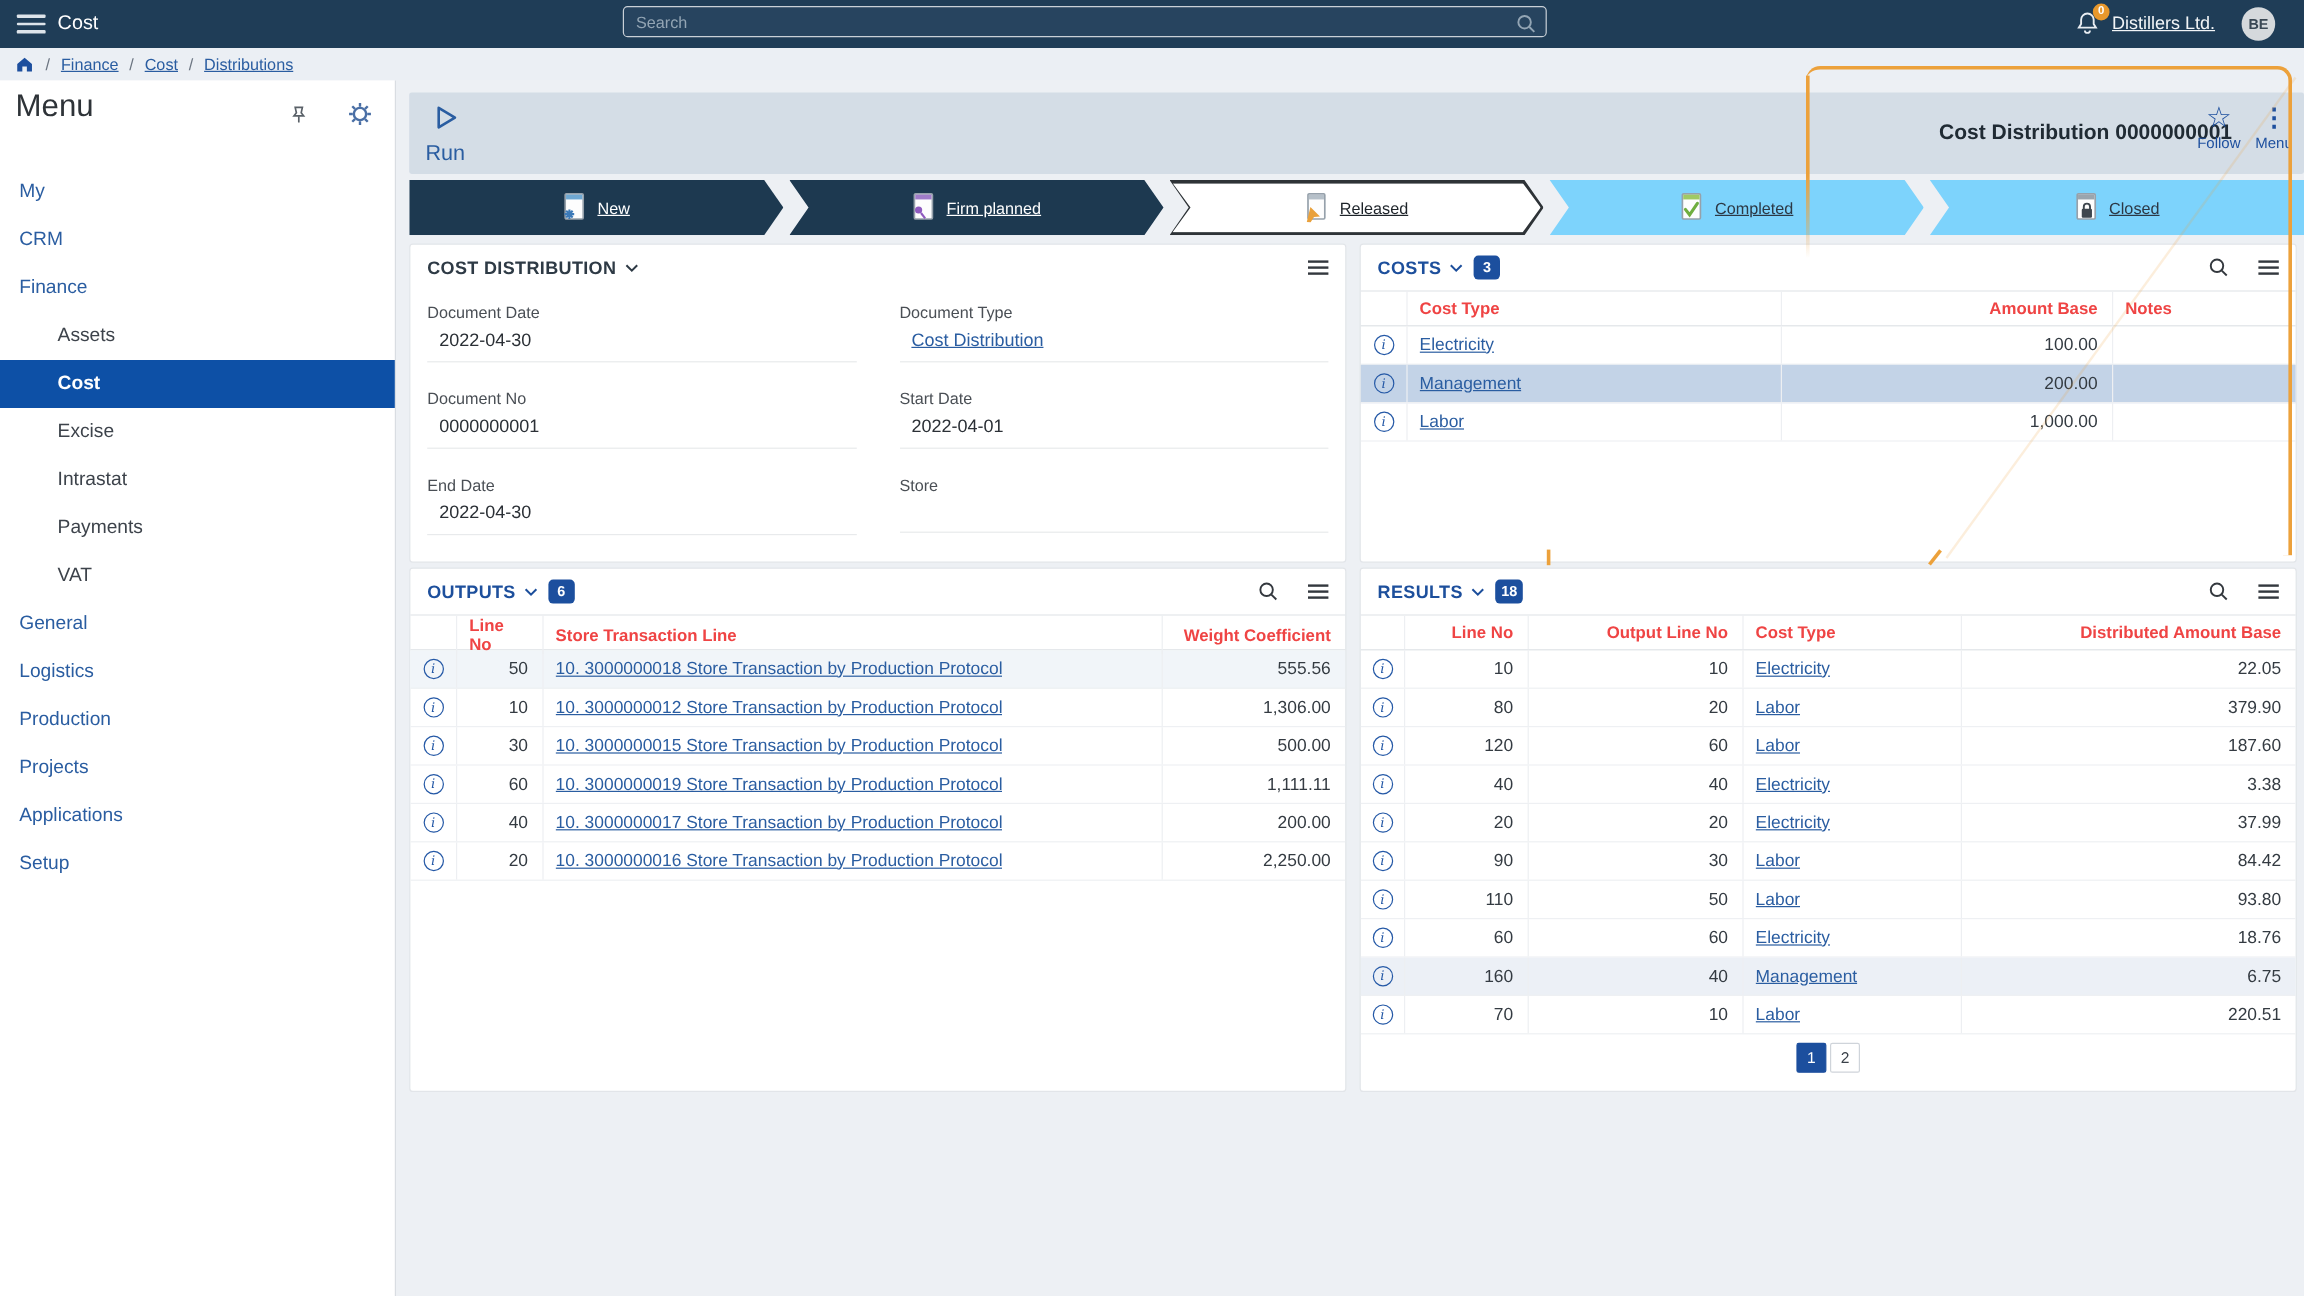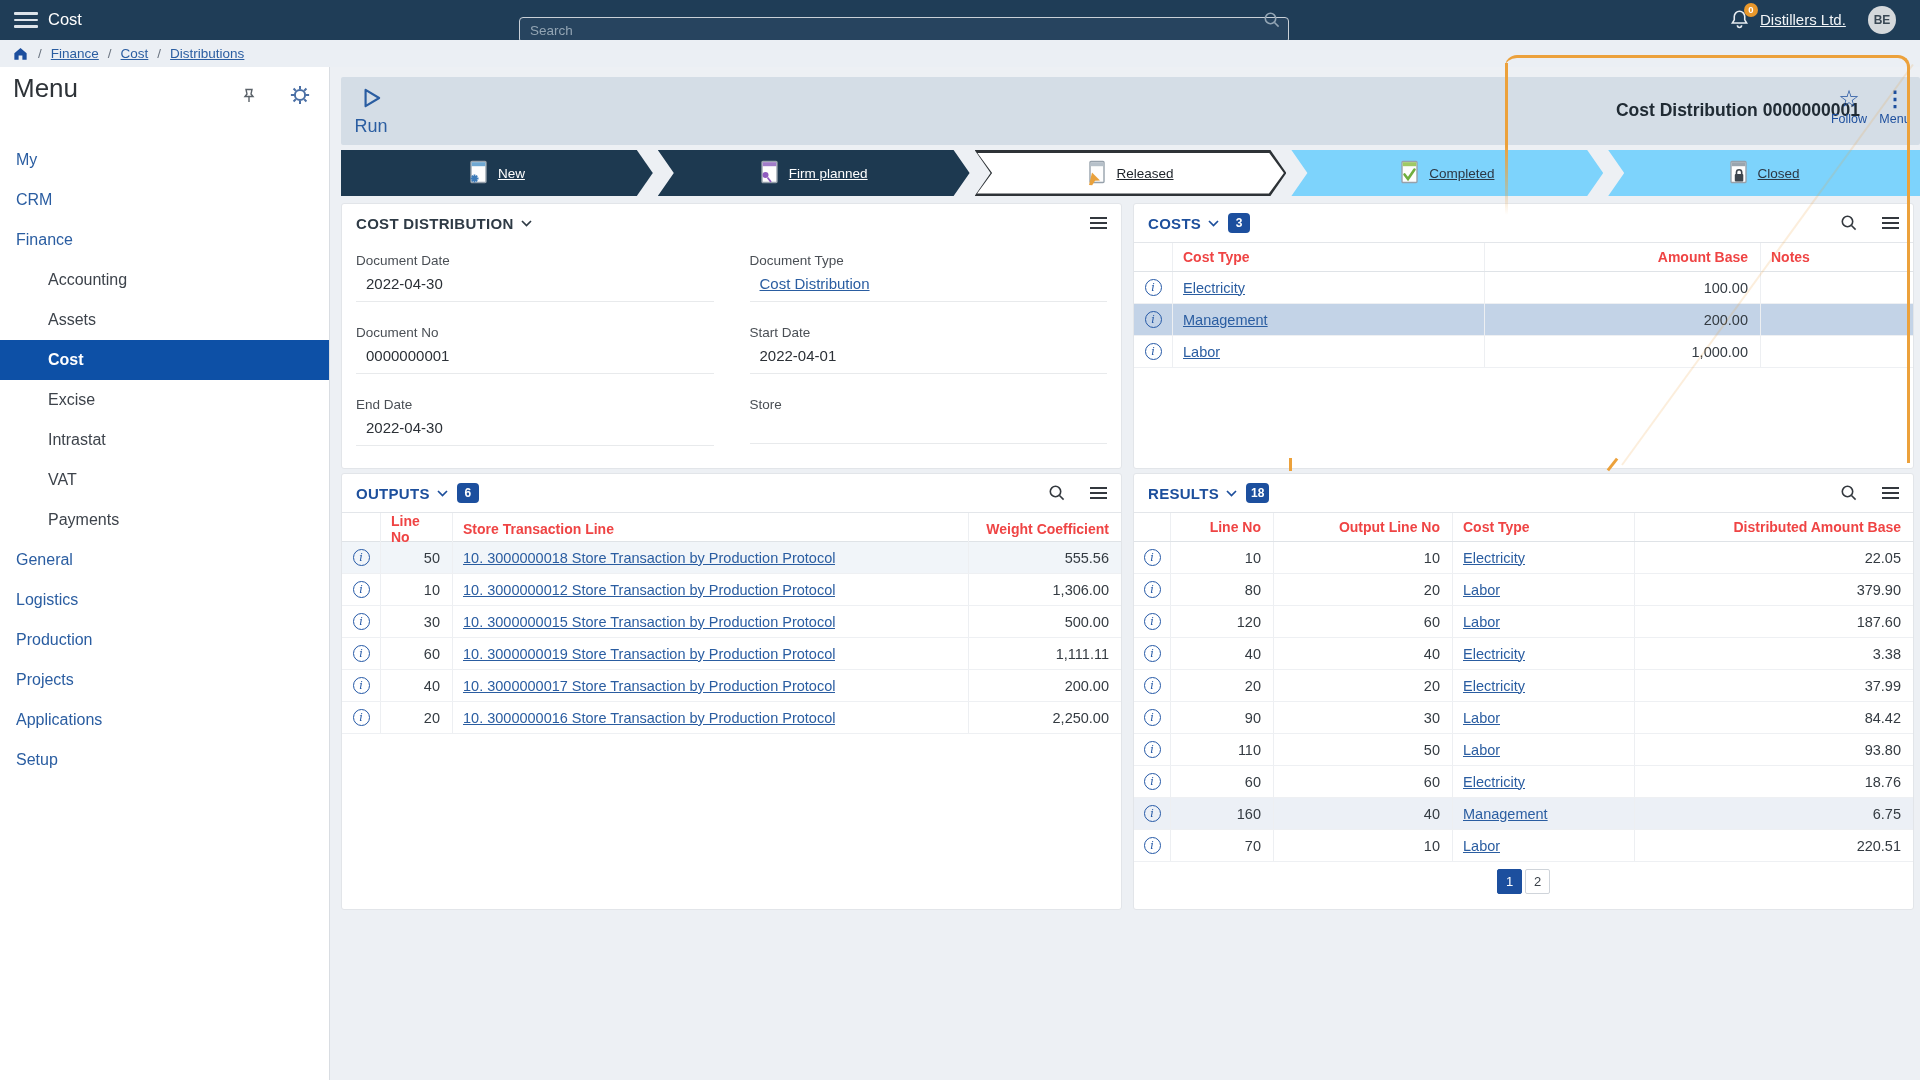--- a/index.html
+++ b/index.html
@@ -6,21 +6,21 @@
   html,body { width:1920px; height:1080px; overflow:hidden;
     font-family:"Liberation Sans", sans-serif; background:#edf0f4; }
   .abs { position:absolute; }
   a { cursor:pointer; }
 
   
   #topbar { position:absolute; left:0; top:0; width:1920px; height:40px; background:#1f3d57; }
   .hamb { position:absolute; left:14px; top:12px; width:24px; height:16px; cursor:pointer; }
   .hamb span { display:block; height:2.5px; background:#dde4ea; margin-bottom:4px; border-radius:1px; }
   .appname { position:absolute; left:48px; top:10px; color:#ffffff; font-size:16.5px; }
-  .search { position:absolute; left:519px; top:17px; width:770px; height:26px;
+  .search { position:absolute; left:519px; top:5px; width:770px; height:26px;
     background:#27445f; border:1px solid #c9d0d7; border-radius:4px;
     color:#cfd9e2; font-size:13.5px; padding:0 34px 0 10px; outline:none;
     font-family:"Liberation Sans", sans-serif; }
   .search::placeholder { color:#93a5b4; }
   .search-ic { position:absolute; left:1263px; top:11px; }
   .bell { position:absolute; left:1729px; top:9px; }
   .nbadge { position:absolute; left:1744px; top:3px; width:14px; height:14px; border-radius:50%;
     background:#e8982c; color:#fff; font-size:9.5px; font-weight:bold; text-align:center; line-height:14px; }
   .company { position:absolute; left:1760px; top:11px; color:#f2f5f7; font-size:15px;text-decoration:underline; }
   .avatar { position:absolute; left:1868px; top:6px; width:28px; height:28px; border-radius:50%;
@@ -185,27 +185,26 @@
   <svg class="gear-ic" width="20" height="20" viewBox="0 0 18 18">
     <g stroke="#4a6fa5" stroke-width="1.8" fill="none">
       <circle cx="9" cy="9" r="4.6"></circle>
       <path d="M9 .8v2.8M9 14.4v2.8M.8 9h2.8M14.4 9h2.8M3.2 3.2l2 2M12.8 12.8l2 2M14.8 3.2l-2 2M5.2 12.8l-2 2"></path>
     </g>
   </svg>
   <ul id="nav">
     <li class="lvl1">My</li>
     <li class="lvl1">CRM</li>
     <li class="lvl1">Finance</li>
-    <li class="lvl2">Accounting</li>
     <li class="lvl2">Assets</li>
     <li class="lvl2 sel">Cost</li>
     <li class="lvl2">Excise</li>
     <li class="lvl2">Intrastat</li>
+    <li class="lvl2">Payments</li>
     <li class="lvl2">VAT</li>
-    <li class="lvl2">Payments</li>
     <li class="lvl1">General</li>
     <li class="lvl1">Logistics</li>
     <li class="lvl1">Production</li>
     <li class="lvl1">Projects</li>
     <li class="lvl1">Applications</li>
     <li class="lvl1">Setup</li>
   </ul>
 </div>
 
 <div id="main">

